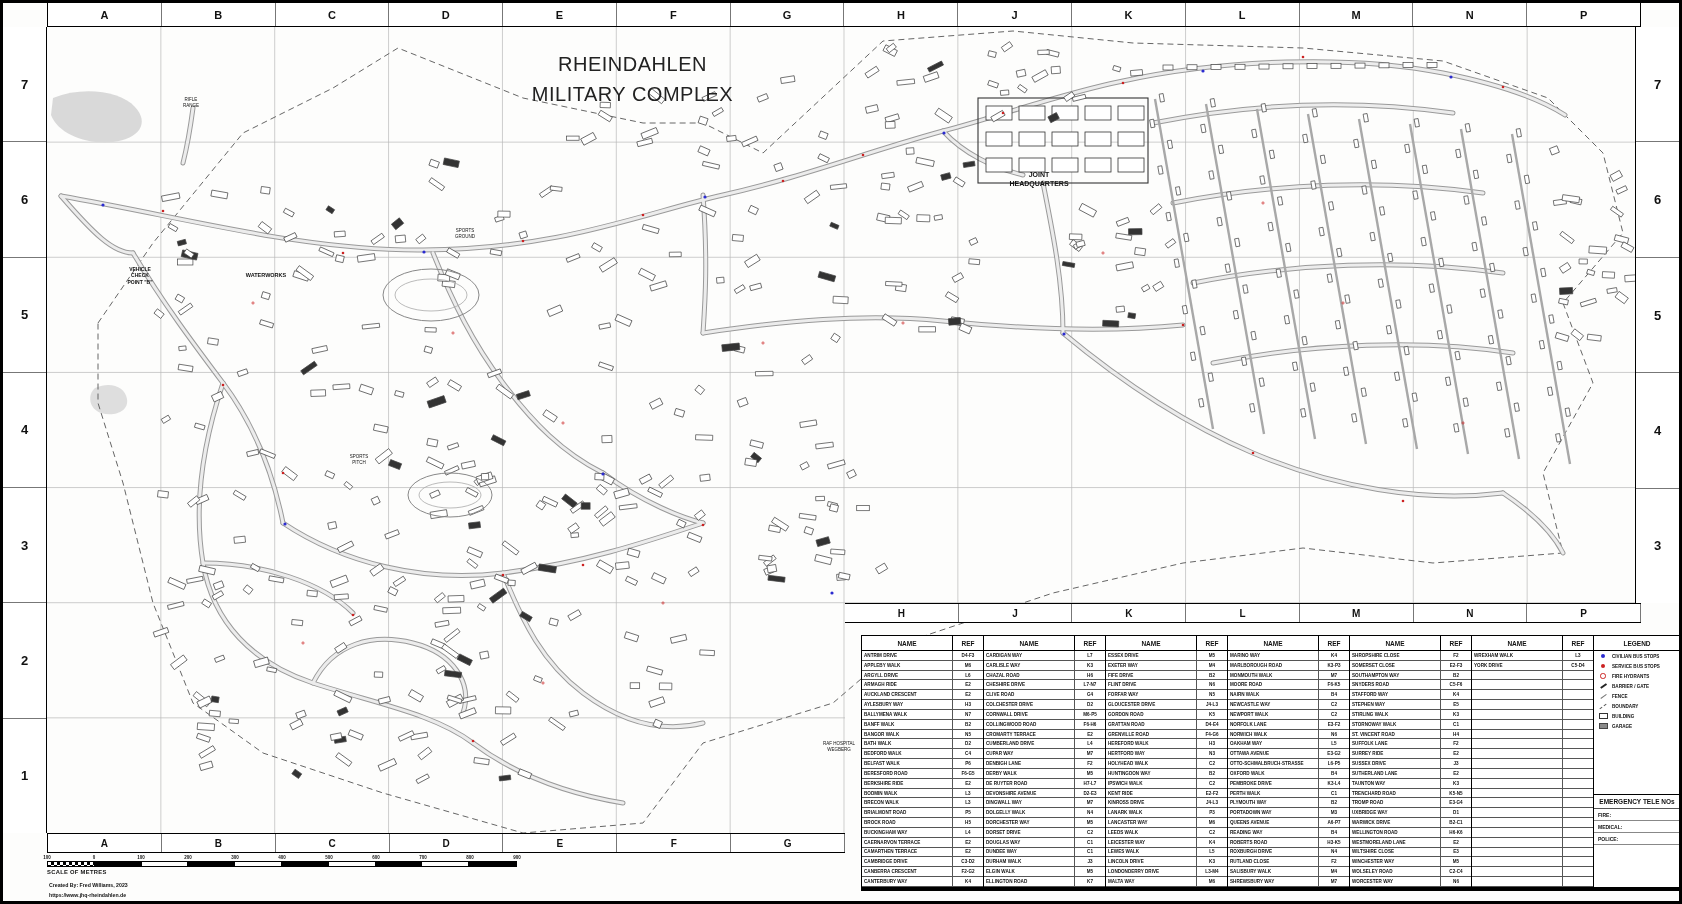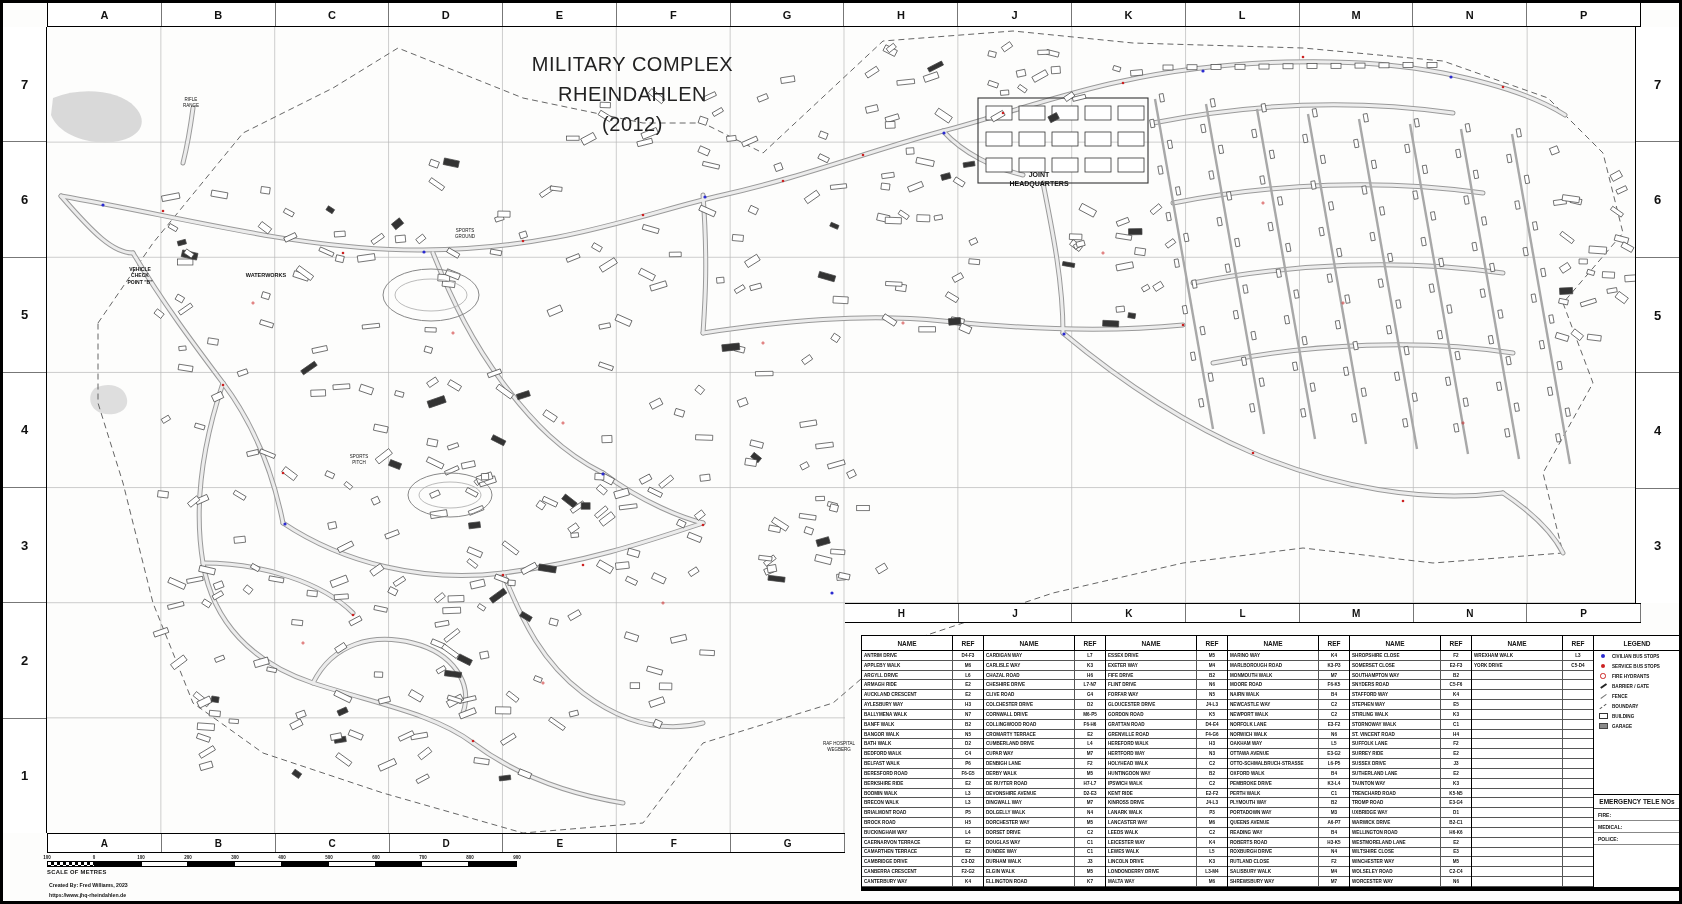--- a/index.html
+++ b/index.html
@@ -765,23 +765,22 @@
       <div class="bl-cell">H</div>
       <div class="bl-cell">J</div>
       <div class="bl-cell">K</div>
       <div class="bl-cell">L</div>
       <div class="bl-cell">M</div>
       <div class="bl-cell">N</div>
       <div class="bl-cell">P</div>
     </div>
 
   <div class="map-title">
+    <div>RHEINDAHLEN</div>
     <div>MILITARY COMPLEX</div>
-    <div>RHEINDAHLEN</div>
-    <div>(2012)</div>
   </div>
 
   <div id="map-labels">
       <div class="map-label" style="left: 1036px; top: 177px; font-size: 7px; font-weight: bold;">JOINT
 HEADQUARTERS</div>
       <div class="map-label" style="left: 263px; top: 272px; font-size: 5.5px; font-weight: bold;">WATERWORKS</div>
       <div class="map-label" style="left: 137px; top: 272px; font-size: 5px; font-weight: bold;">VEHICLE
 CHECK
 POINT "B"</div>
       <div class="map-label" style="left: 836px; top: 744px; font-size: 4.5px; font-weight: normal;">RAF HOSPITAL

